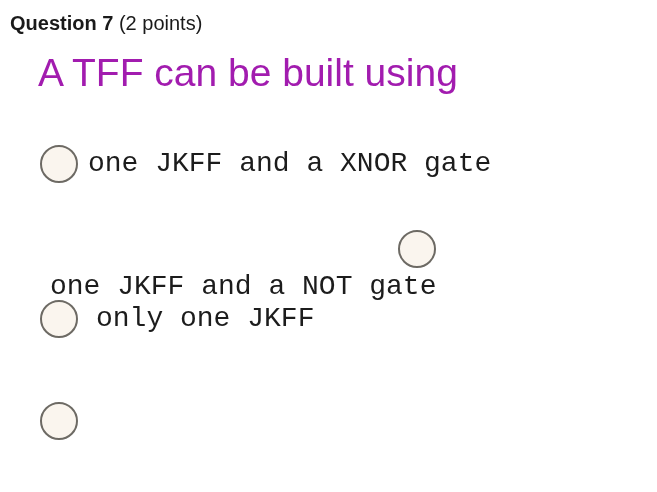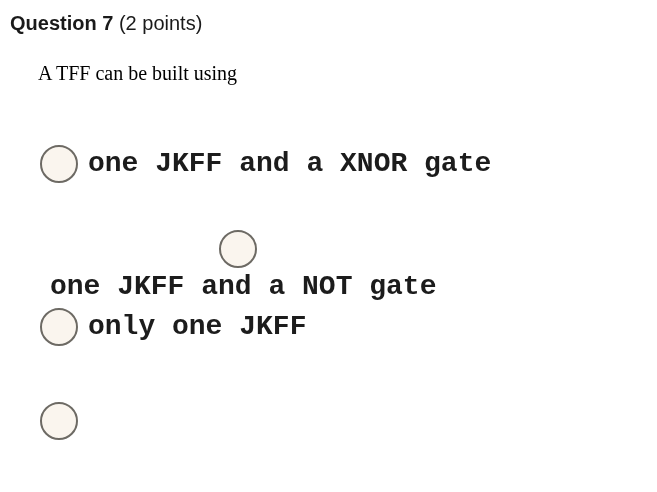--- a/index.html
+++ b/index.html
@@ -26,38 +26,37 @@
   .question-header .qnum {
     font-weight: 700;
   }
   .question-header .qpoints {
     font-weight: 400;
   }
   .question-prompt {
     position: absolute;
     left: 38px;
     top: 55px;
-    font-family: Liberation Serif, serif;
-    font-size: 20px;
+    font-family: Liberation Sans, sans-serif;
+    font-size: 39px;
     line-height: 36px;
-    color: #000000;
+    color: #a21caf;
     white-space: nowrap;
   }
   .option-row {
     position: absolute;
     left: 40px;
     height: 38px;
     display: flex;
-    align-items: center;
+    align-items: flex-end;
     cursor: pointer;
-    font-weight: bold;
   }
   .option-row.r0 { top: 145px; }
   .option-row.r1 { top: 230px; flex-direction: column; }
-  .option-row.r2 { top: 308px; }
+  .option-row.r2 { top: 300px; gap: 8px; }
   .option-row.r3 { top: 402px; }
   .radio-circle {
     width: 38px;
     height: 38px;
     box-sizing: border-box;
     border: 2px solid #6d6a64;
     border-radius: 50%;
     background: #faf5ee;
     flex: 0 0 auto;
   }

